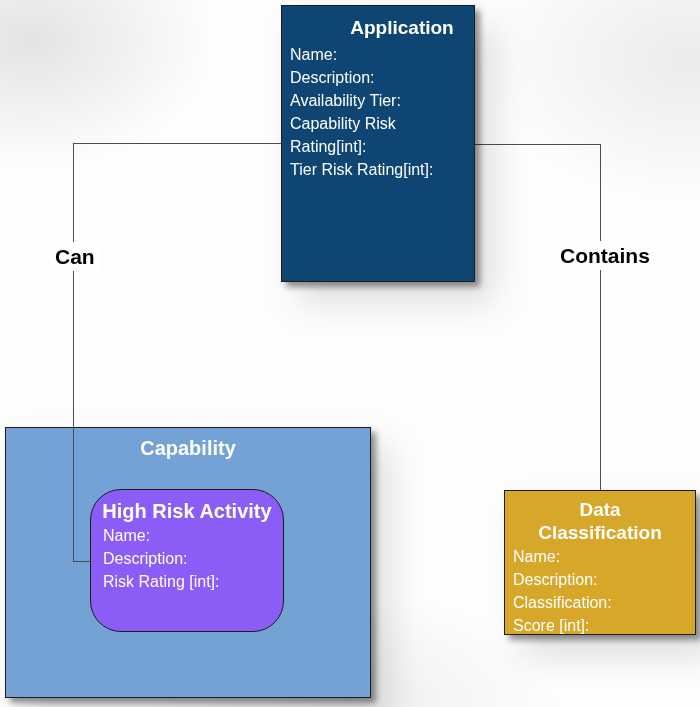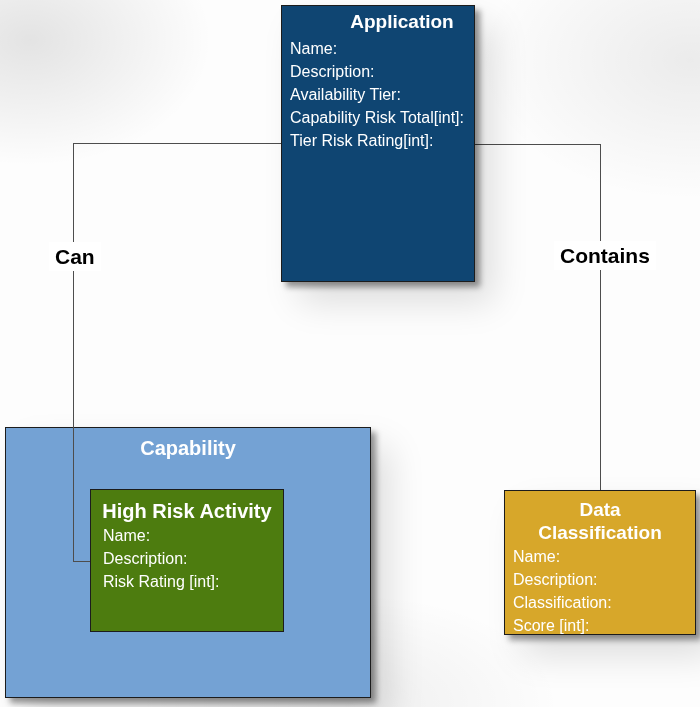--- a/index.html
+++ b/index.html
@@ -17,25 +17,25 @@
   .line{position:absolute;background:#4d4d4d;z-index:2;}
   .line.h{height:1px;}
   .line.v{width:1px;}
   
   .box{position:absolute;border:1px solid #1c1c1c;color:#fff;box-sizing:border-box;
        box-shadow:5px 5px 6px rgba(0,0,0,0.40), 18px 20px 34px rgba(0,0,0,0.13);}
   .box-title{font-weight:bold;text-align:center;line-height:1.2;}
   .fields{padding:0 0 0 8px;}
   .field{font-size:16px;line-height:23px;white-space:normal;}
   .app{left:281px;top:5px;width:194px;height:277px;background:#0F4572;z-index:3;}
-  .app .box-title{font-size:19px;padding-top:5px;padding-bottom:3px;margin-left:48px;}
+  .app .box-title{font-size:19px;padding-top:11px;padding-bottom:3px;margin-left:48px;}
   .cap{left:5px;top:427px;width:366px;height:271px;background:#74A2D4;z-index:1;}
   .cap .box-title{font-size:20px;padding-top:8px;}
-  .hra{left:90px;top:489px;width:194px;height:143px;background:#4d7c0f;z-index:3;
-       box-shadow:none;}
+  .hra{left:90px;top:489px;width:194px;height:143px;background:#8b5cf6;z-index:3;
+       box-shadow:none;border-radius:31px;}
   .hra .box-title{font-size:20px;padding-top:9px;padding-bottom:1px;}
   .dc{left:504px;top:490px;width:192px;height:145px;background:#D7A72A;z-index:3;overflow:hidden;}
   .dc .box-title{font-size:19px;padding-top:8px;max-width:150px;margin:0 auto;}
   
   .rel-label{position:absolute;z-index:4;background:#fff;color:#000;font-weight:bold;
              font-size:21px;padding:2px 6px;line-height:1.2;}
   .rel-can{left:49px;top:242px;}
   .rel-contains{left:554px;top:241px;}
 </style>
 </head>
@@ -53,21 +53,21 @@
 
   <div class="line h" style="left:475px;top:144px;width:125px"></div>
   <div class="line v" style="left:600px;top:144px;height:346px"></div>
 
   <div class="box app">
     <div class="box-title">Application</div>
     <div class="fields">
       <div class="field">Name:</div>
       <div class="field">Description:</div>
       <div class="field">Availability Tier:</div>
-      <div class="field">Capability Risk Total[int]:</div>
+      <div class="field">Capability Risk Rating[int]:</div>
       <div class="field">Tier Risk Rating[int]:</div>
     </div>
   </div>
 
   <div class="box hra">
     <div class="box-title">High Risk Activity</div>
     <div class="fields" style="padding-left:12px">
       <div class="field">Name:</div>
       <div class="field">Description:</div>
       <div class="field">Risk Rating [int]:</div>

